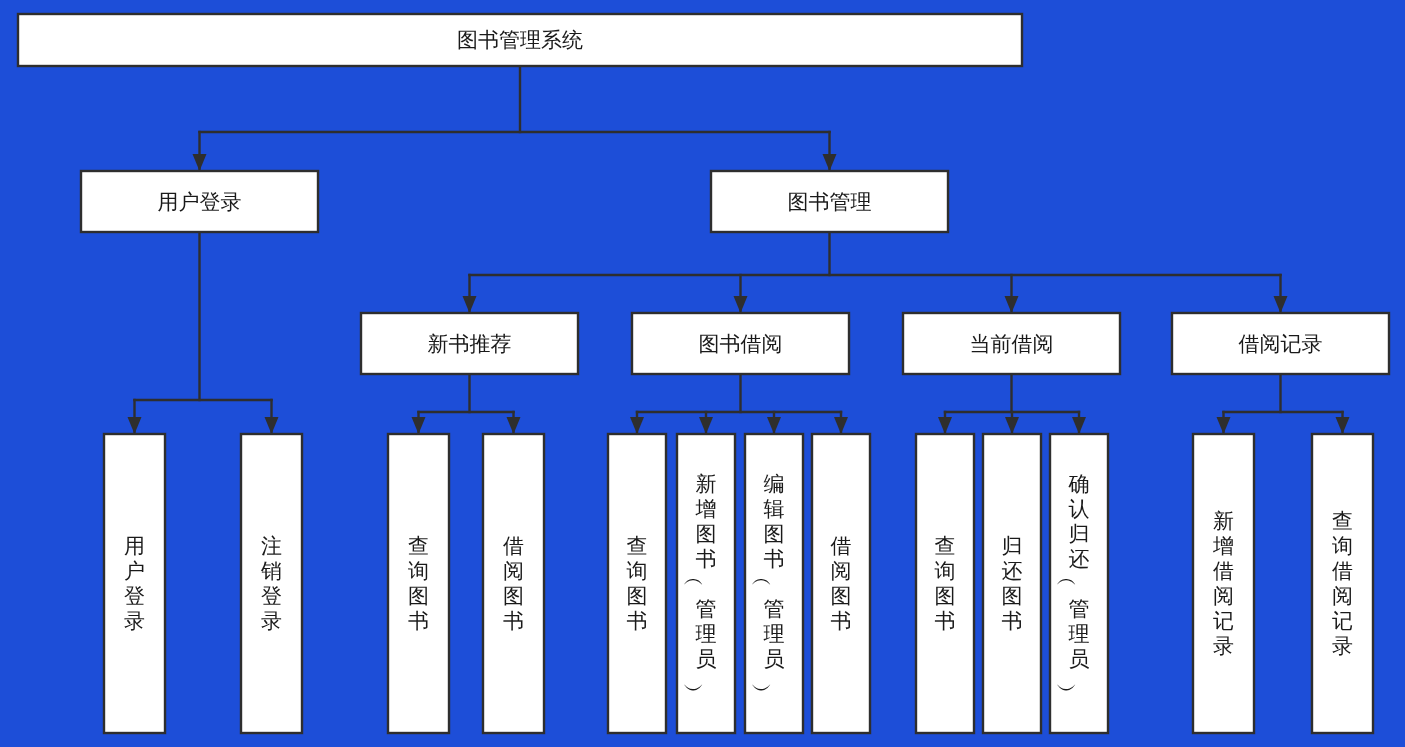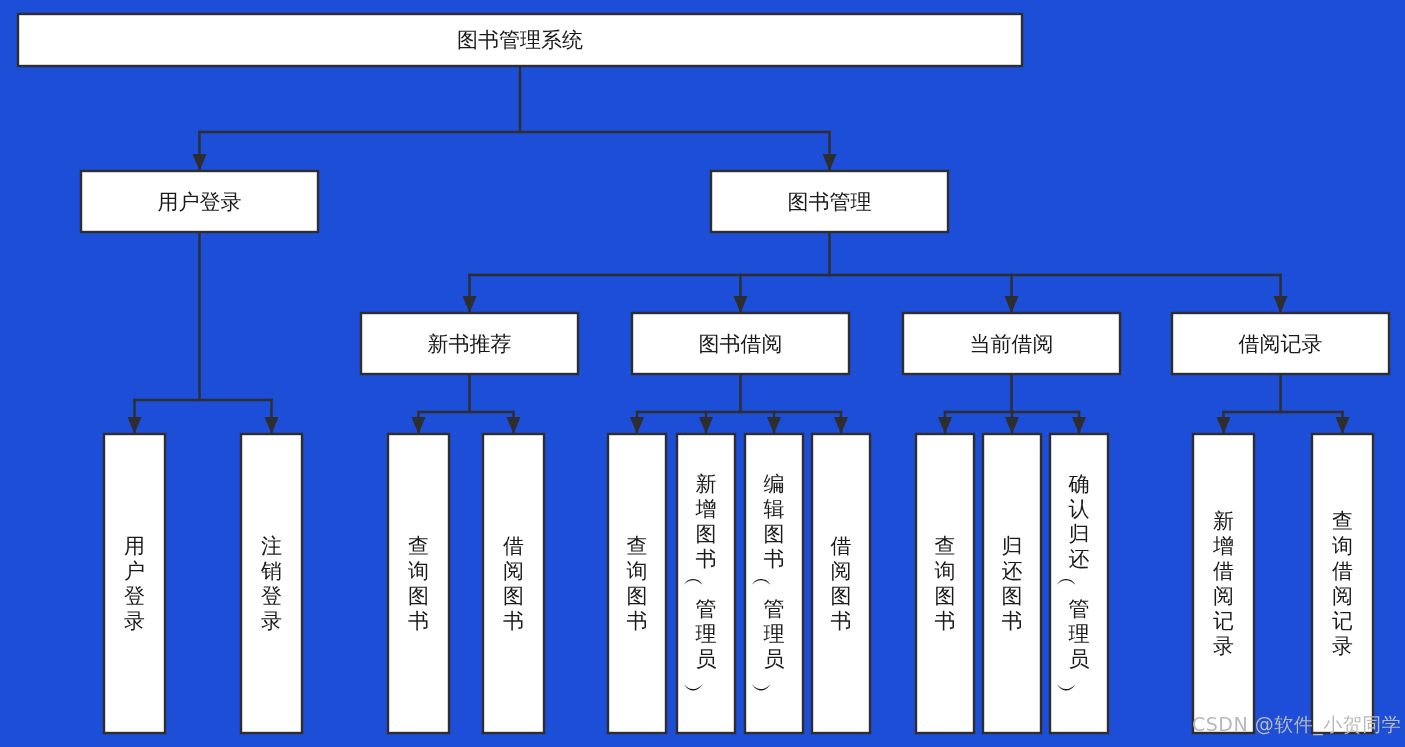--- a/index.html
+++ b/index.html
@@ -201,14 +201,13 @@
           <rect x="1193" y="434" width="61" height="299" class="node-box"></rect>
           <text class="node-label-v" text-anchor="middle"><tspan x="1223.5" y="528">新</tspan><tspan x="1223.5" y="553">增</tspan><tspan x="1223.5" y="578">借</tspan><tspan x="1223.5" y="603">阅</tspan><tspan x="1223.5" y="628">记</tspan><tspan x="1223.5" y="653">录</tspan></text>
         </g>
         <g>
           <rect x="1312" y="434" width="61" height="299" class="node-box"></rect>
           <text class="node-label-v" text-anchor="middle"><tspan x="1342.5" y="528">查</tspan><tspan x="1342.5" y="553">询</tspan><tspan x="1342.5" y="578">借</tspan><tspan x="1342.5" y="603">阅</tspan><tspan x="1342.5" y="628">记</tspan><tspan x="1342.5" y="653">录</tspan></text>
         </g>
       </g>
   </svg>
 
-  <div class="watermark-text">CSDN @软件_小贺同学</div>
 </div>
 
 </body></html>

